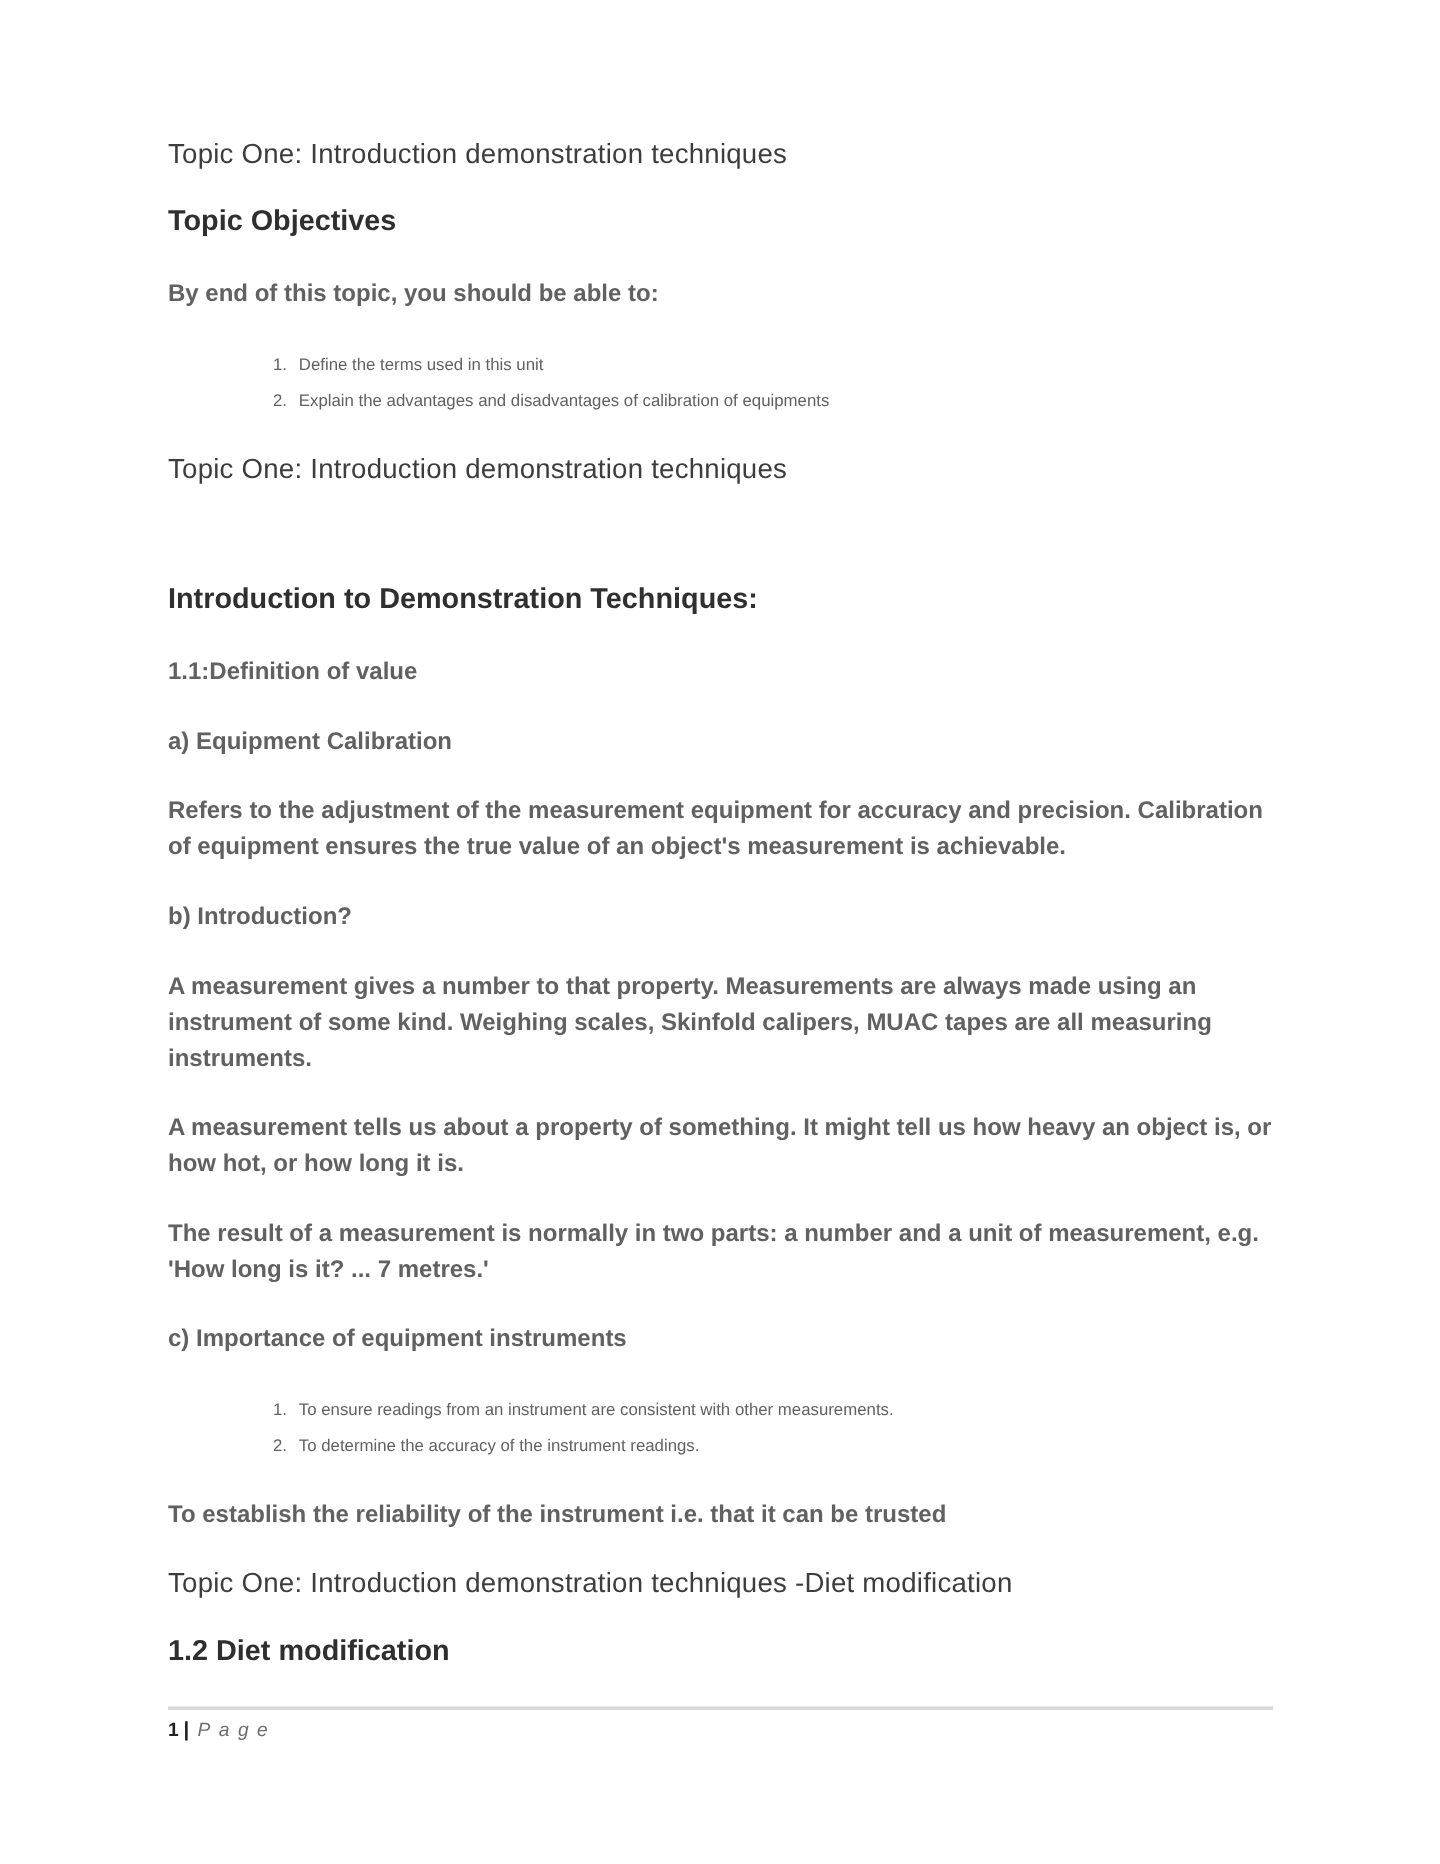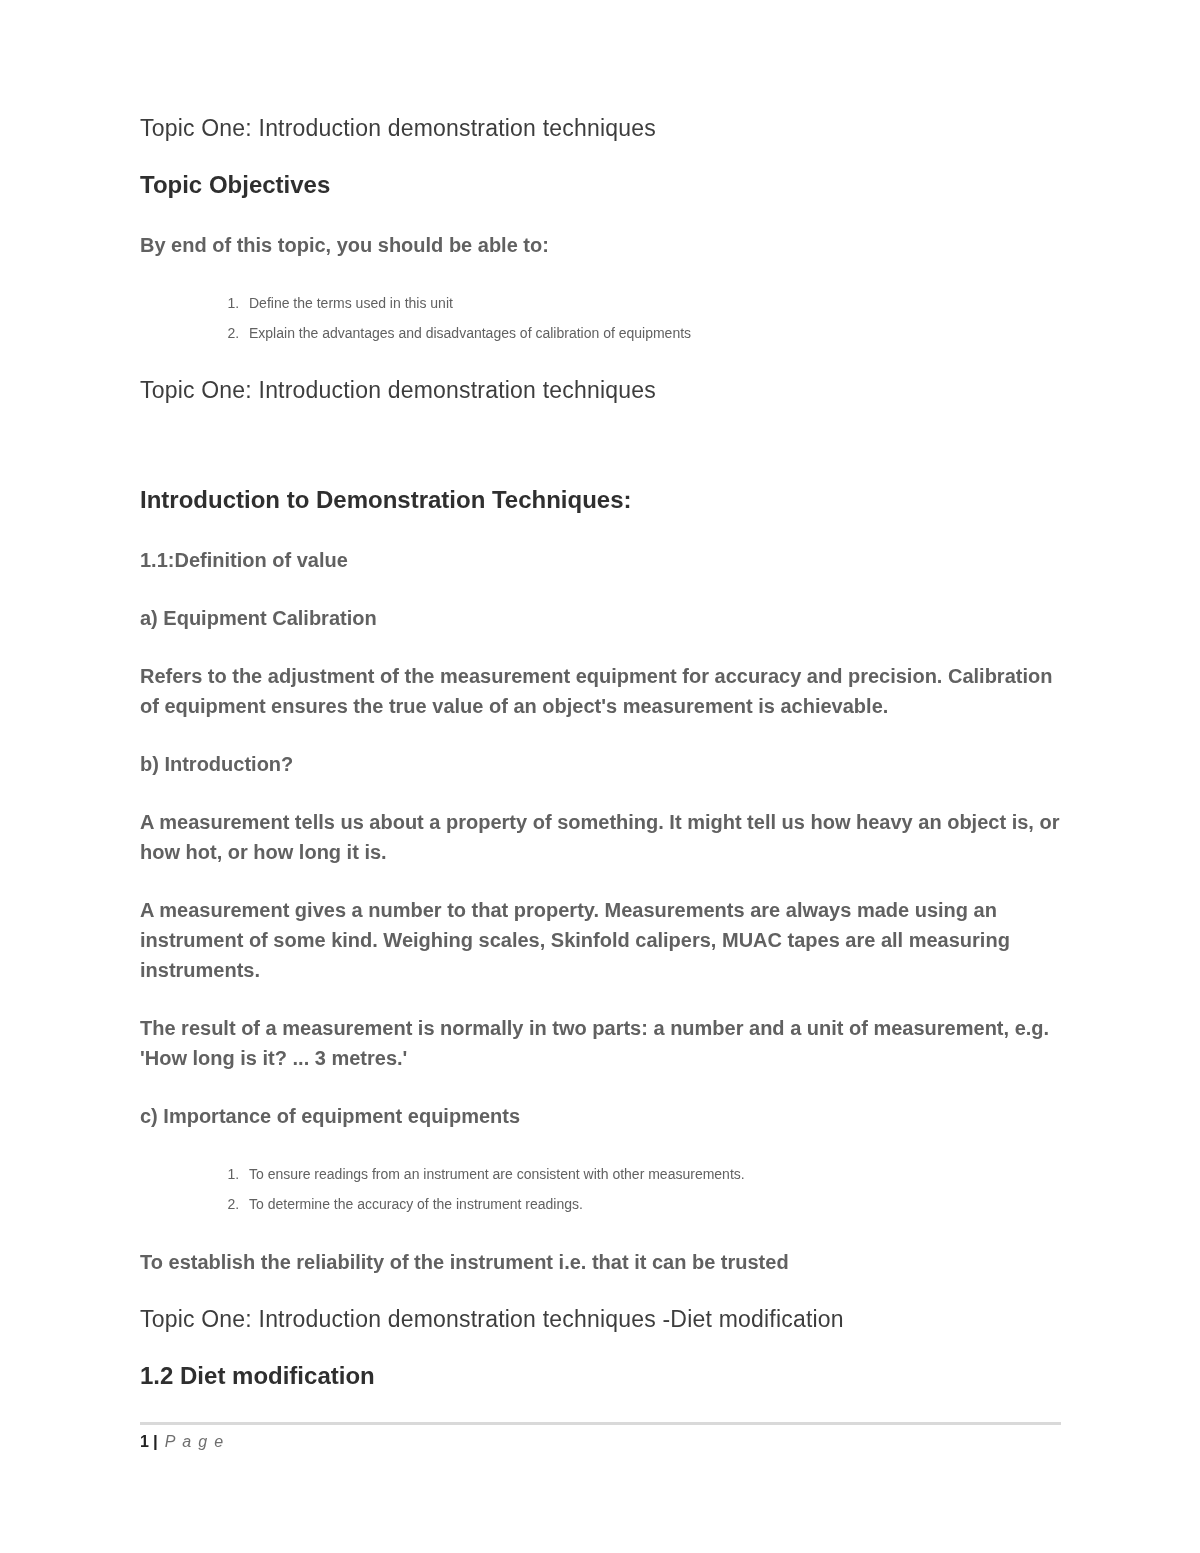--- a/index.html
+++ b/index.html
@@ -110,27 +110,27 @@
   <h2 class="h-bold">Introduction to Demonstration Techniques:</h2>
 
   <p class="body">1.1:Definition of value</p>
 
   <p class="body">a) Equipment Calibration</p>
 
   <p class="body">Refers to the adjustment of the measurement equipment for accuracy and precision. Calibration of equipment ensures the true value of an object's measurement is achievable.</p>
 
   <p class="body">b) Introduction?</p>
 
+  <p class="body">A measurement gives a number to that property. Measurements are always made using an instrument of some kind. Weighing scales, Skinfold calipers, MUAC tapes are all measuring instruments.</p>
+
   <p class="body">A measurement tells us about a property of something. It might tell us how heavy an object is, or how hot, or how long it is.</p>
 
-  <p class="body">A measurement gives a number to that property. Measurements are always made using an instrument of some kind. Weighing scales, Skinfold calipers, MUAC tapes are all measuring instruments.</p>
+  <p class="body">The result of a measurement is normally in two parts: a number and a unit of measurement, e.g. 'How long is it? ... 7 metres.'</p>
 
-  <p class="body">The result of a measurement is normally in two parts: a number and a unit of measurement, e.g. 'How long is it? ... 3 metres.'</p>
-
-  <p class="body">c) Importance of equipment equipments</p>
+  <p class="body">c) Importance of equipment instruments</p>
 
   <ol class="body-list">
     <li>To ensure readings from an instrument are consistent with other measurements.</li>
     <li>To determine the accuracy of the instrument readings.</li>
   </ol>
 
   <p class="body">To establish the reliability of the instrument i.e. that it can be trusted</p>
 
   <h1 class="h-large">Topic One: Introduction demonstration techniques -Diet modification</h1>
 

